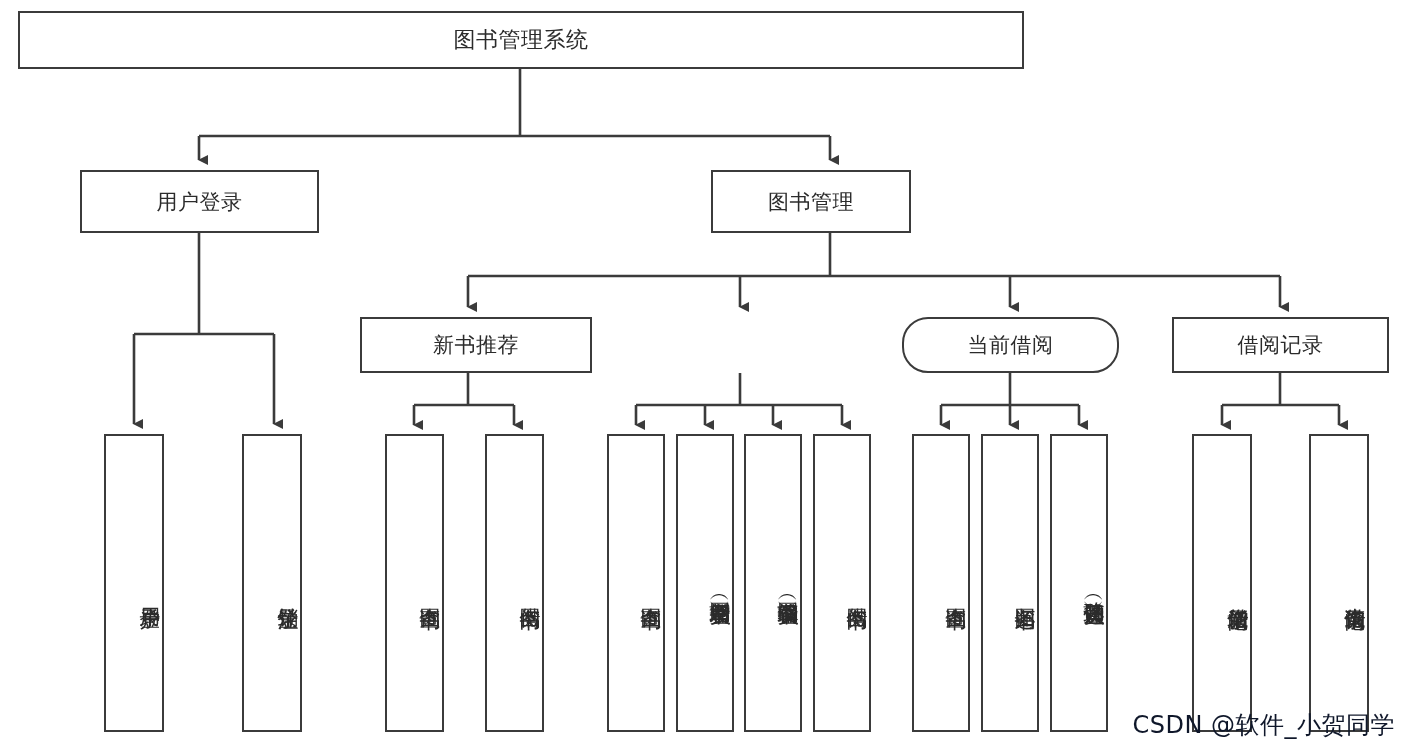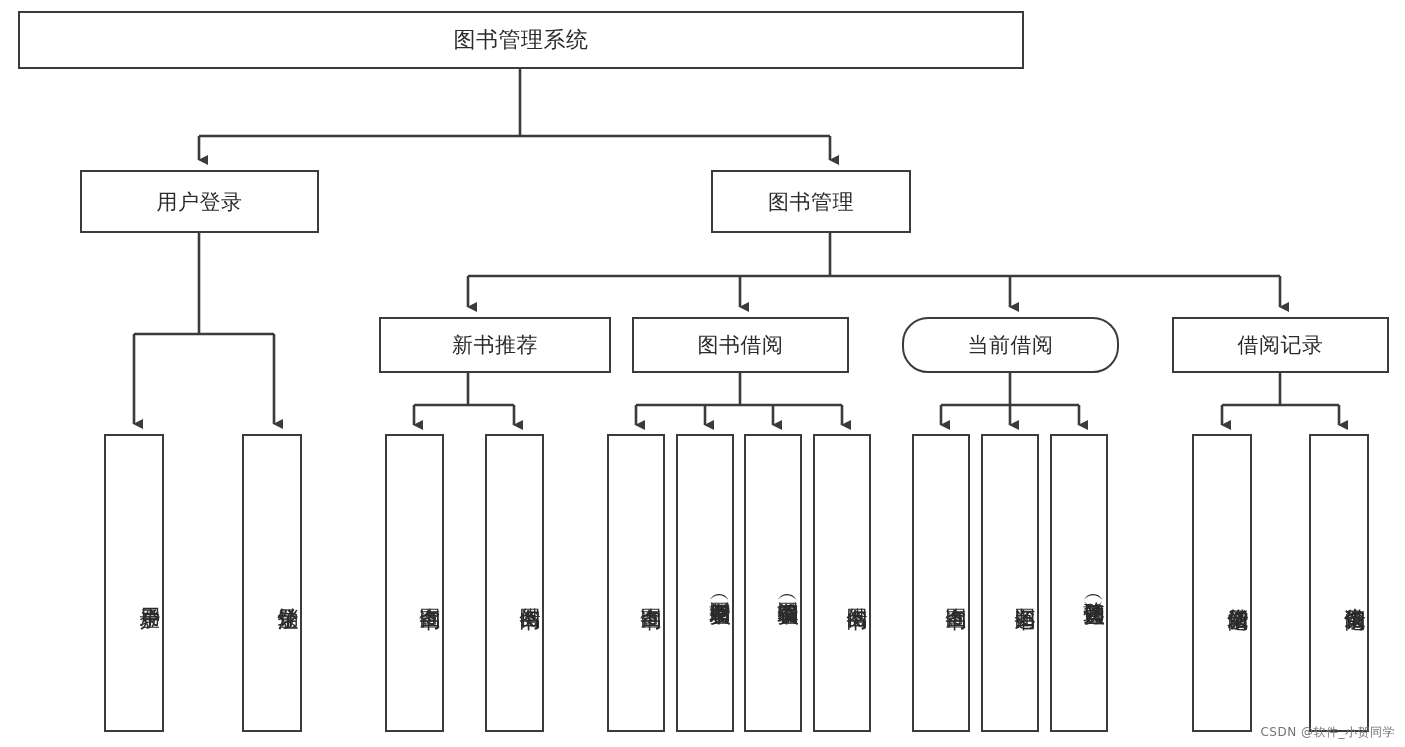--- a/index.html
+++ b/index.html
@@ -56,22 +56,22 @@
     left: 0;
     top: 0;
     width: 1405px;
     height: 747px;
     pointer-events: none;
   }
   .watermark {
     position: absolute;
     right: 10px;
     bottom: 6px;
-    font-size: 12px;
-    color: #737373;
+    font-size: 24px;
+    color: #0f172a;
     letter-spacing: 0.5px;
     user-select: none;
   }
 </style>
 </head>
 <body>
 
 <div id="canvas">
 
   <svg class="wires" viewBox="0 0 1405 747">
@@ -128,25 +128,22 @@
     <span class="lbl">图书管理系统</span>
   </div>
 
   <div class="node h" style="left:80px; top:170px; width:239px; height:63px;">
     <span class="lbl">用户登录</span>
   </div>
   <div class="node h" style="left:711px; top:170px; width:200px; height:63px;">
     <span class="lbl">图书管理</span>
   </div>
 
-  <div class="node h" style="left:360px; top:317px; width:232px; height:56px;margin-left:19px;">
+  <div class="node h" style="left:360px; top:317px; width:232px; height:56px;">
     <span class="lbl">新书推荐</span>
-  </div>
-  <div class="node h" style="left:632px; top:317px; width:217px; height:56px;">
-    <span class="lbl">图书借阅</span>
   </div>
   <div class="node h" style="left:902px; top:317px; width:217px; height:56px;border-radius:26px;">
     <span class="lbl">当前借阅</span>
   </div>
   <div class="node h" style="left:1172px; top:317px; width:217px; height:56px;">
     <span class="lbl">借阅记录</span>
   </div>
 
   <div class="node v" style="left:104px; top:434px; width:60px; height:298px;">
     <span class="lbl">用户登录</span>

